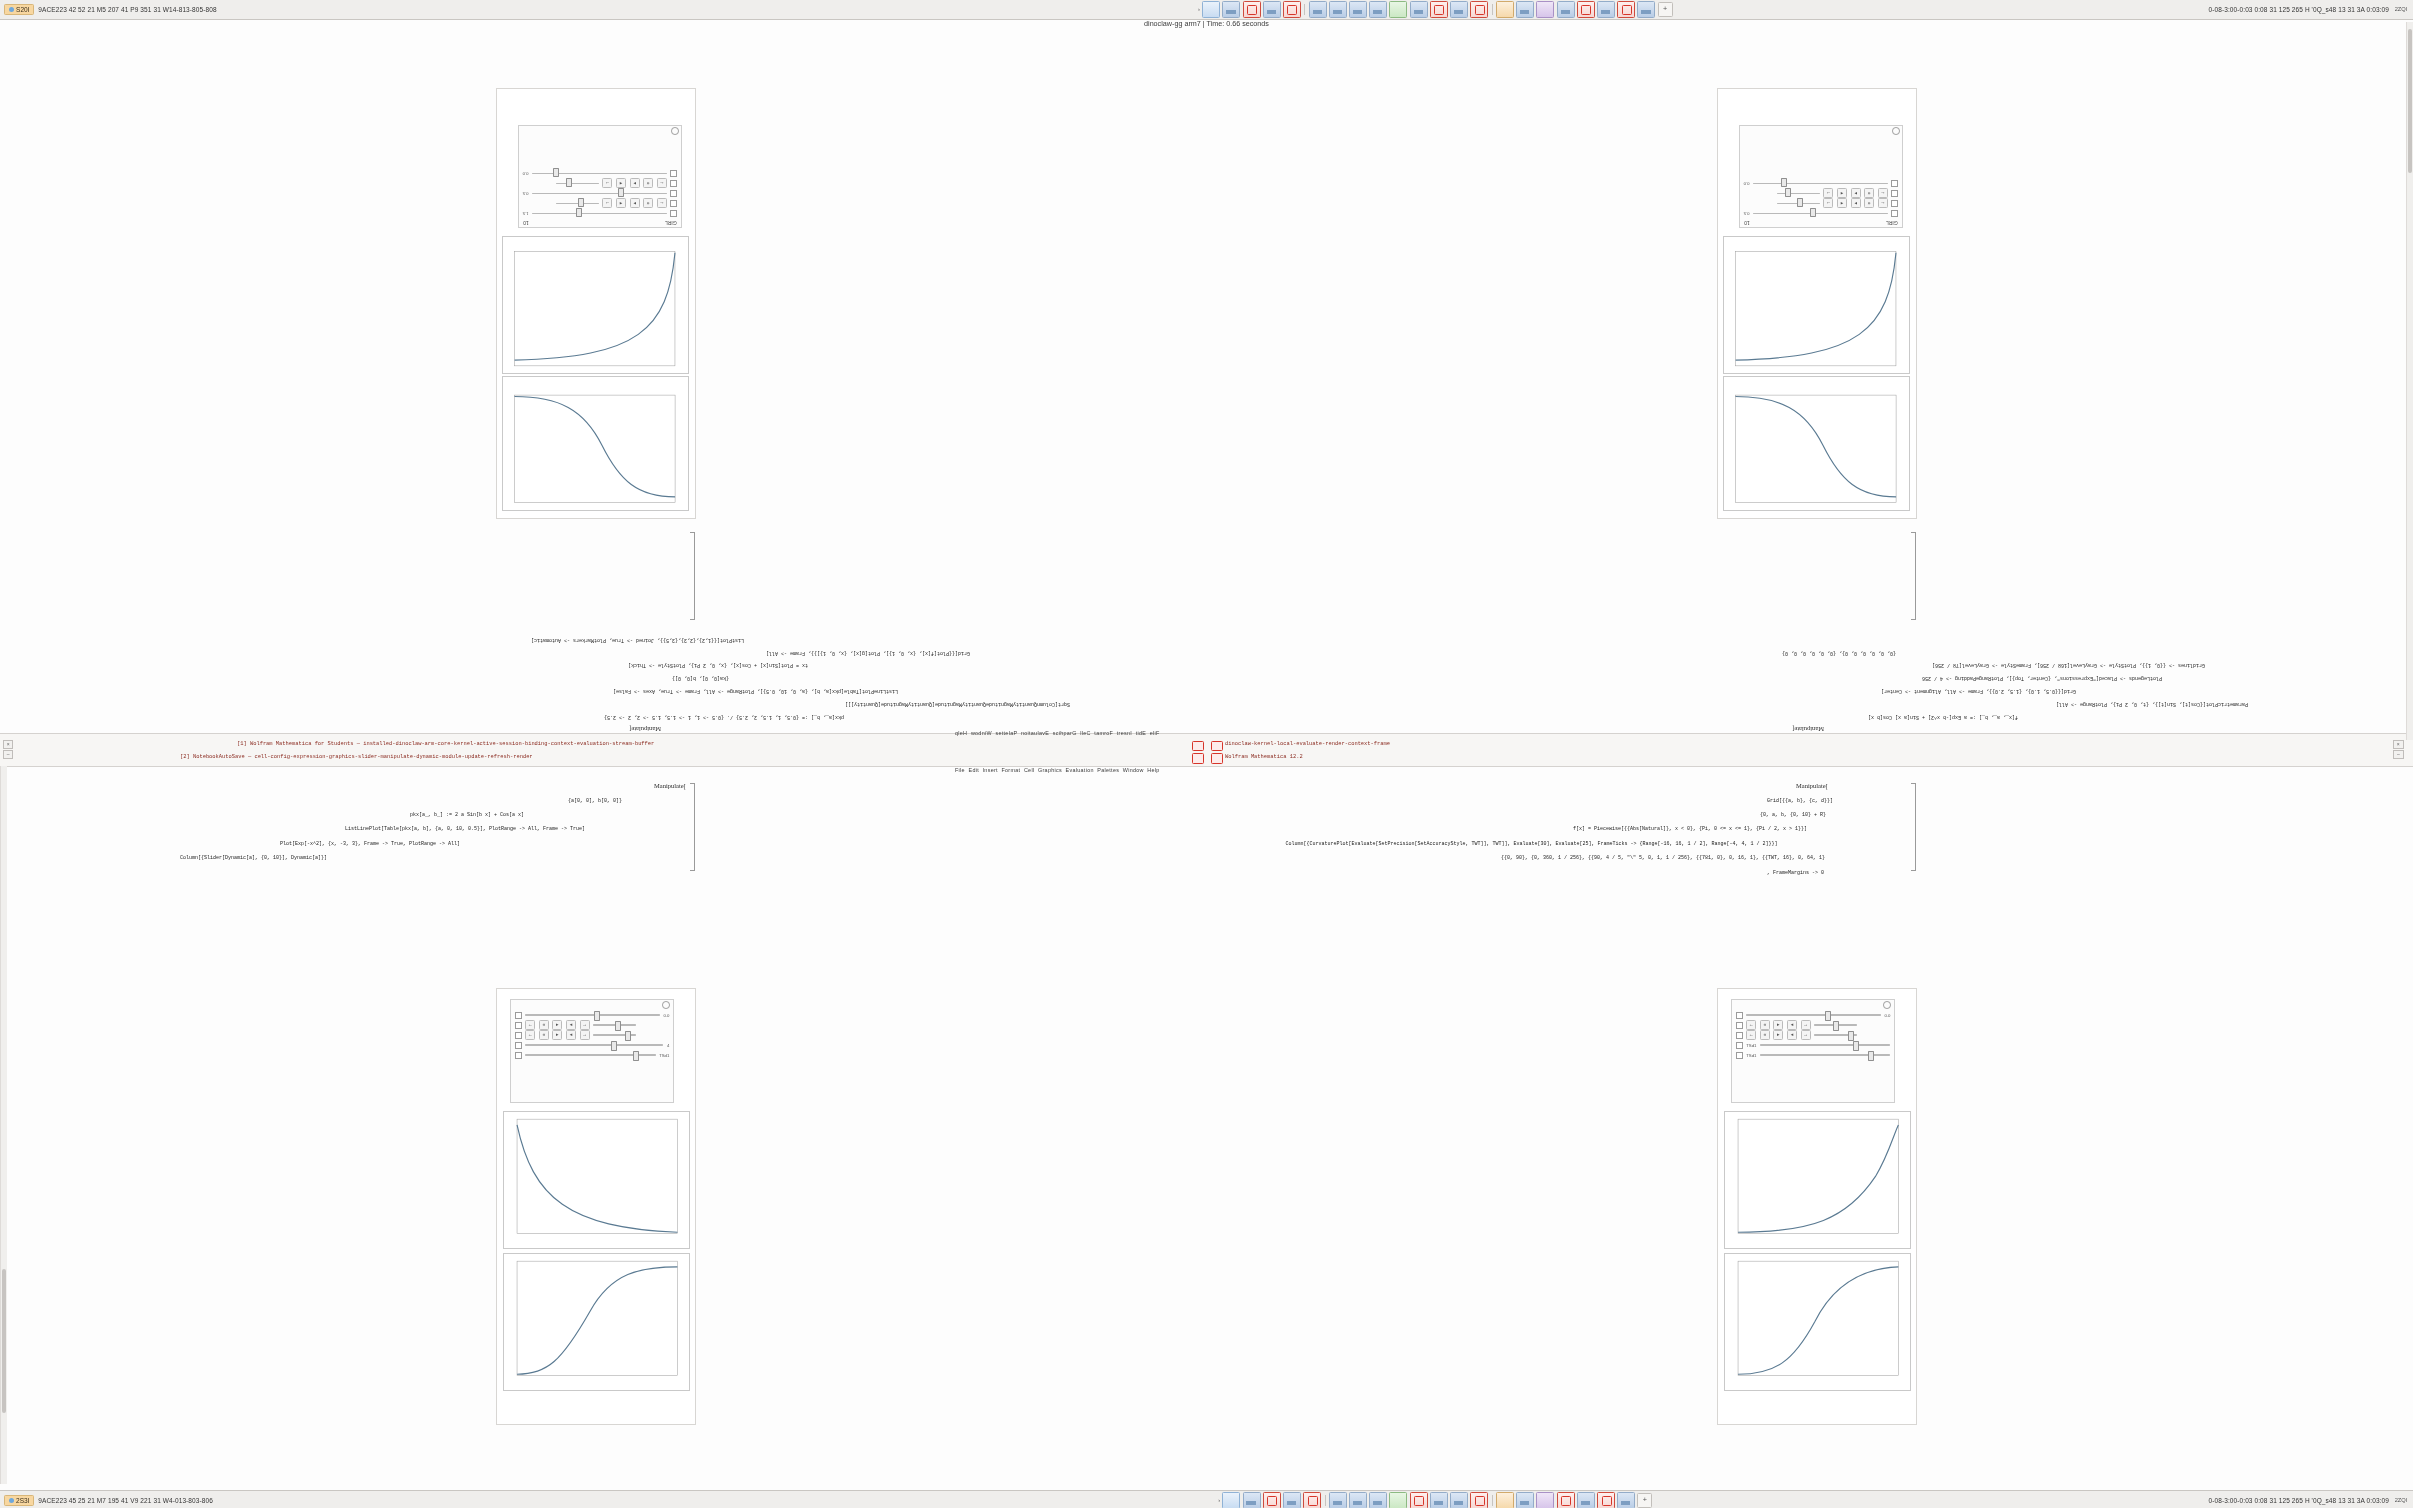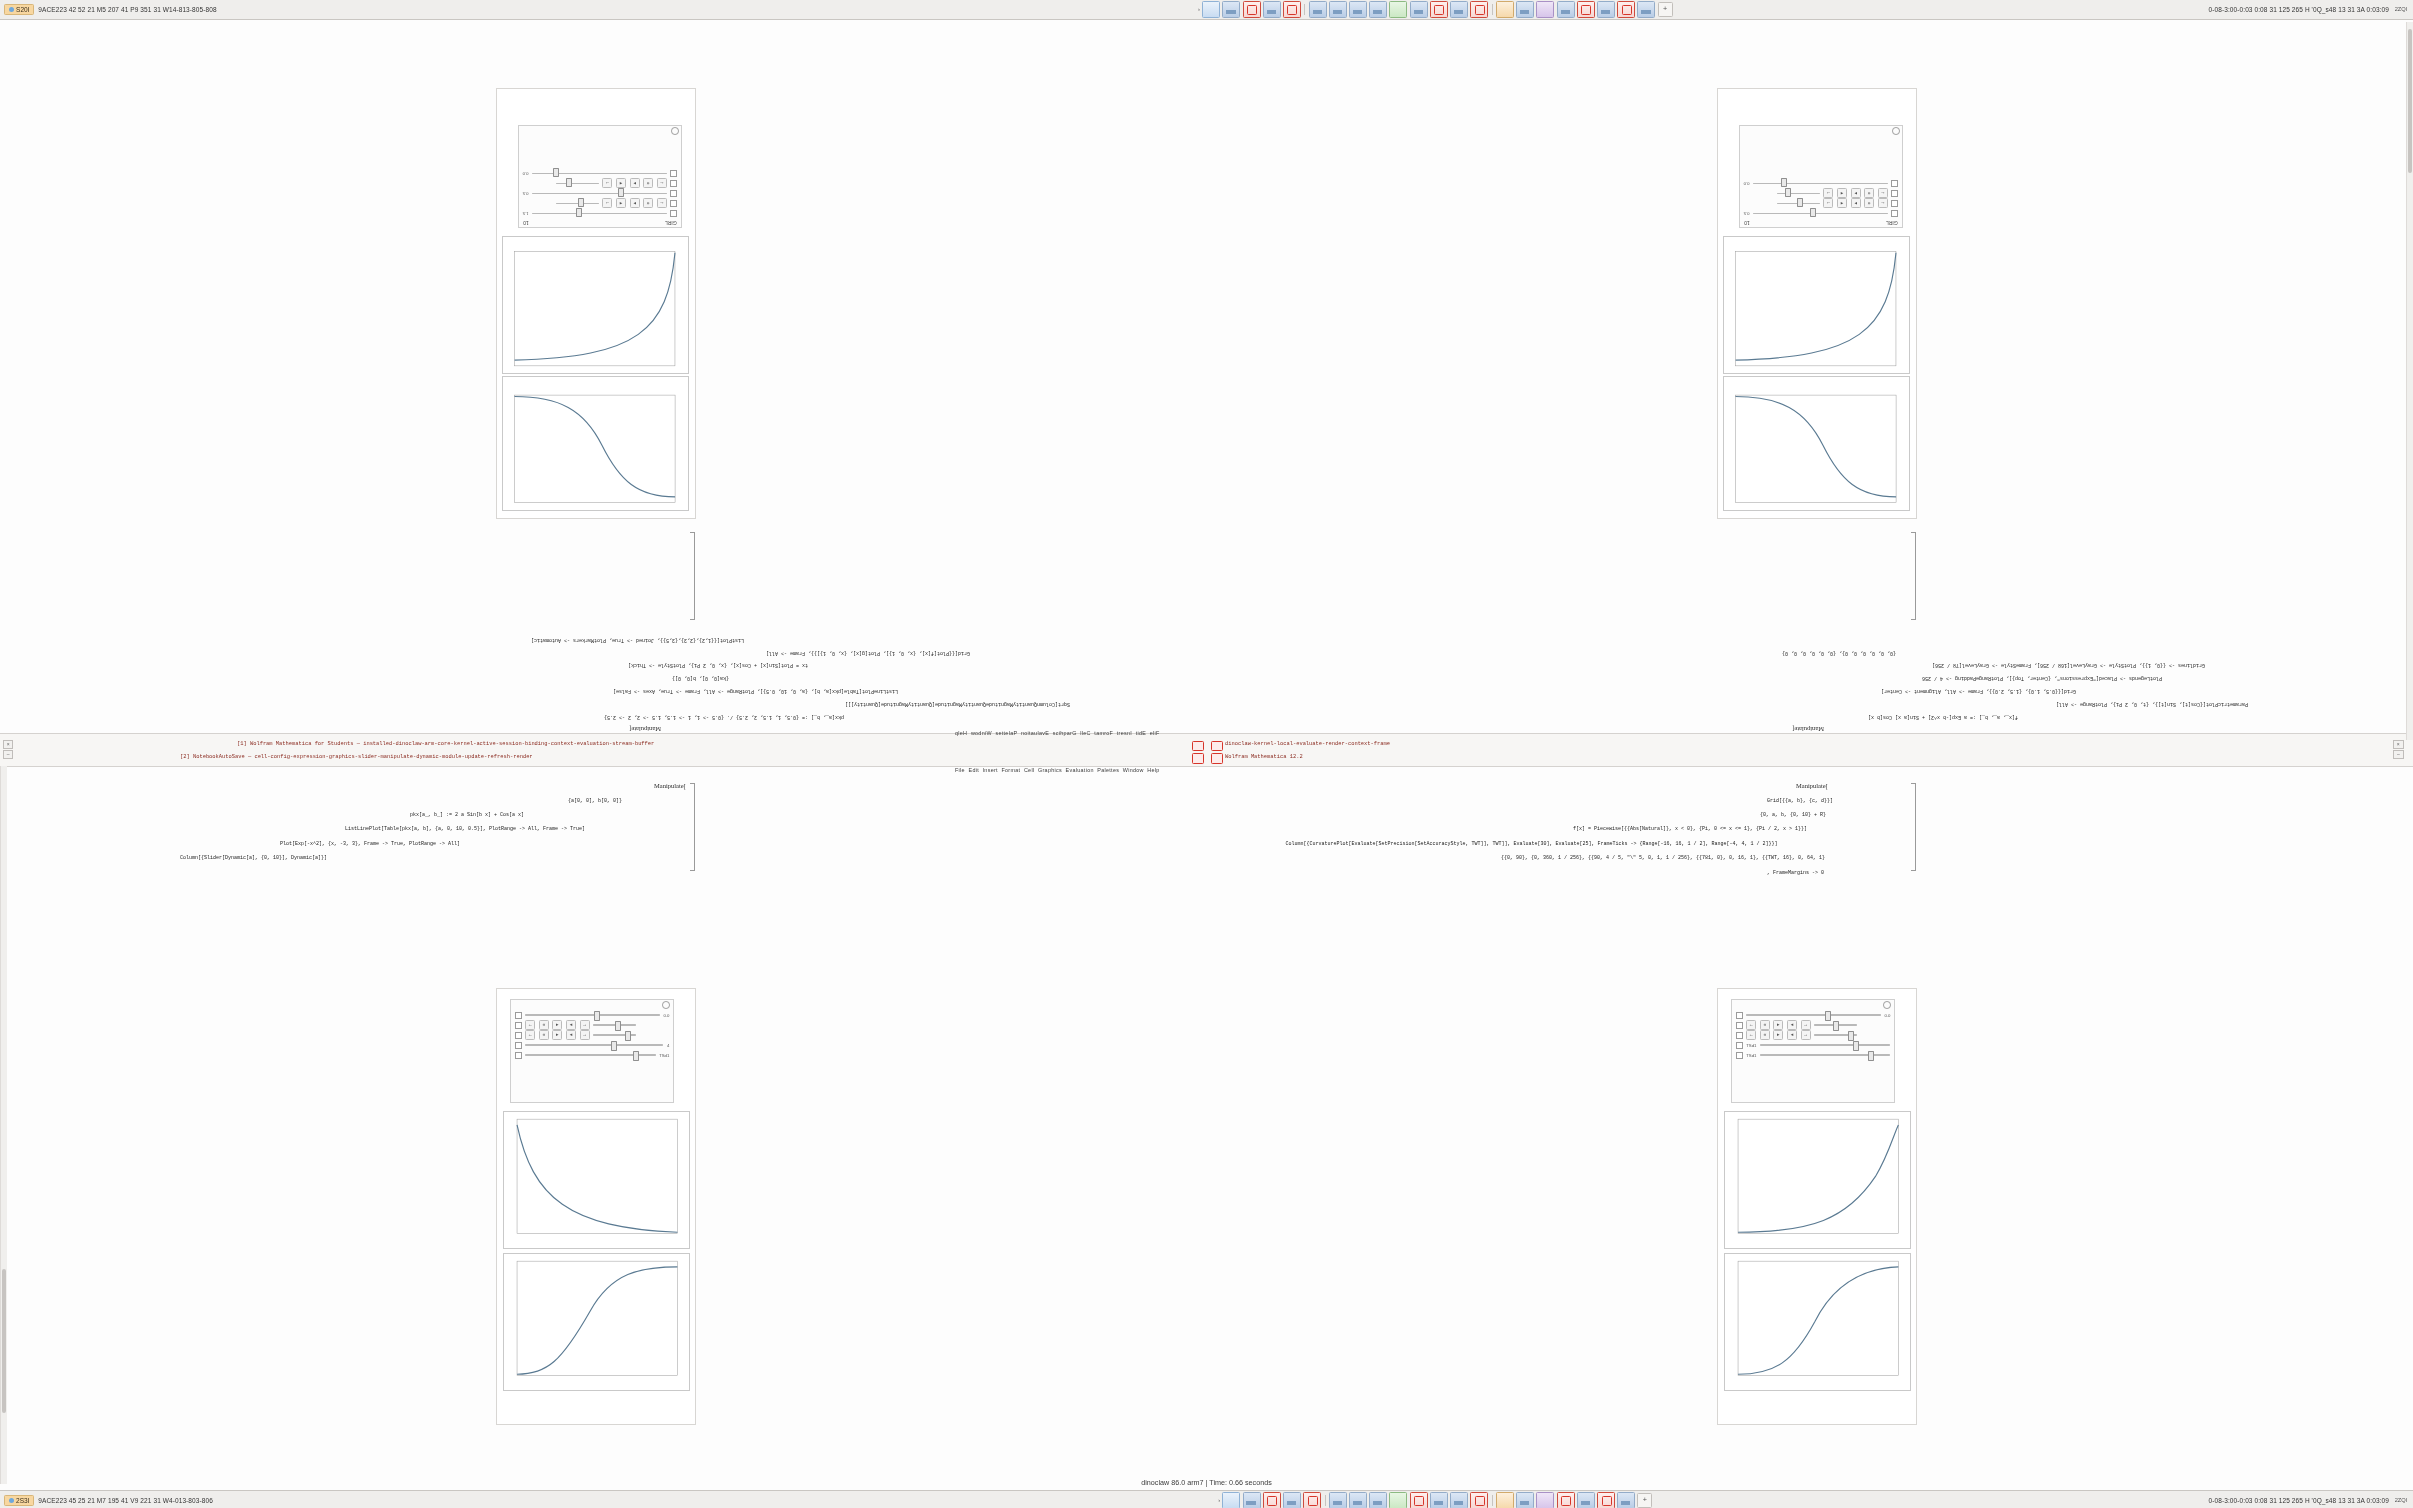--- a/index.html
+++ b/index.html
@@ -100,22 +100,22 @@
       <div class="tb-item img"></div>
       <div class="tb-item red"></div>
       <div class="tb-item img"></div>
       <div class="tb-plus">+</div>
     </div>
     <div class="right">
       <span class="clockline">0-08-3:00-0:03 0:08  31  125  265  H  '0Q_s48  13  31  3A 0:03:09</span>
       <span class="tinytxt">2ZQI</span>
     </div>
   </div>
-
-  <div class="title-center b">dinoclaw 86.0 arm7 | Time: 0.66 seconds</div>
+  <div class="title-center t">dinoclaw-gg arm7 | Time: 0.66 seconds</div>
+
   <div class="panel bottom">
     <div class="left">
       <div class="menu-btn">
         <span class="dot"></span>
         <span>2S3I</span>
       </div>
       <span class="clockline">9ACE223 45  25  21  M7 195  41 V9  221 31  W4-013-803-806</span>
     </div>
     <div class="mid">
       <span class="tinytxt">›</span>

